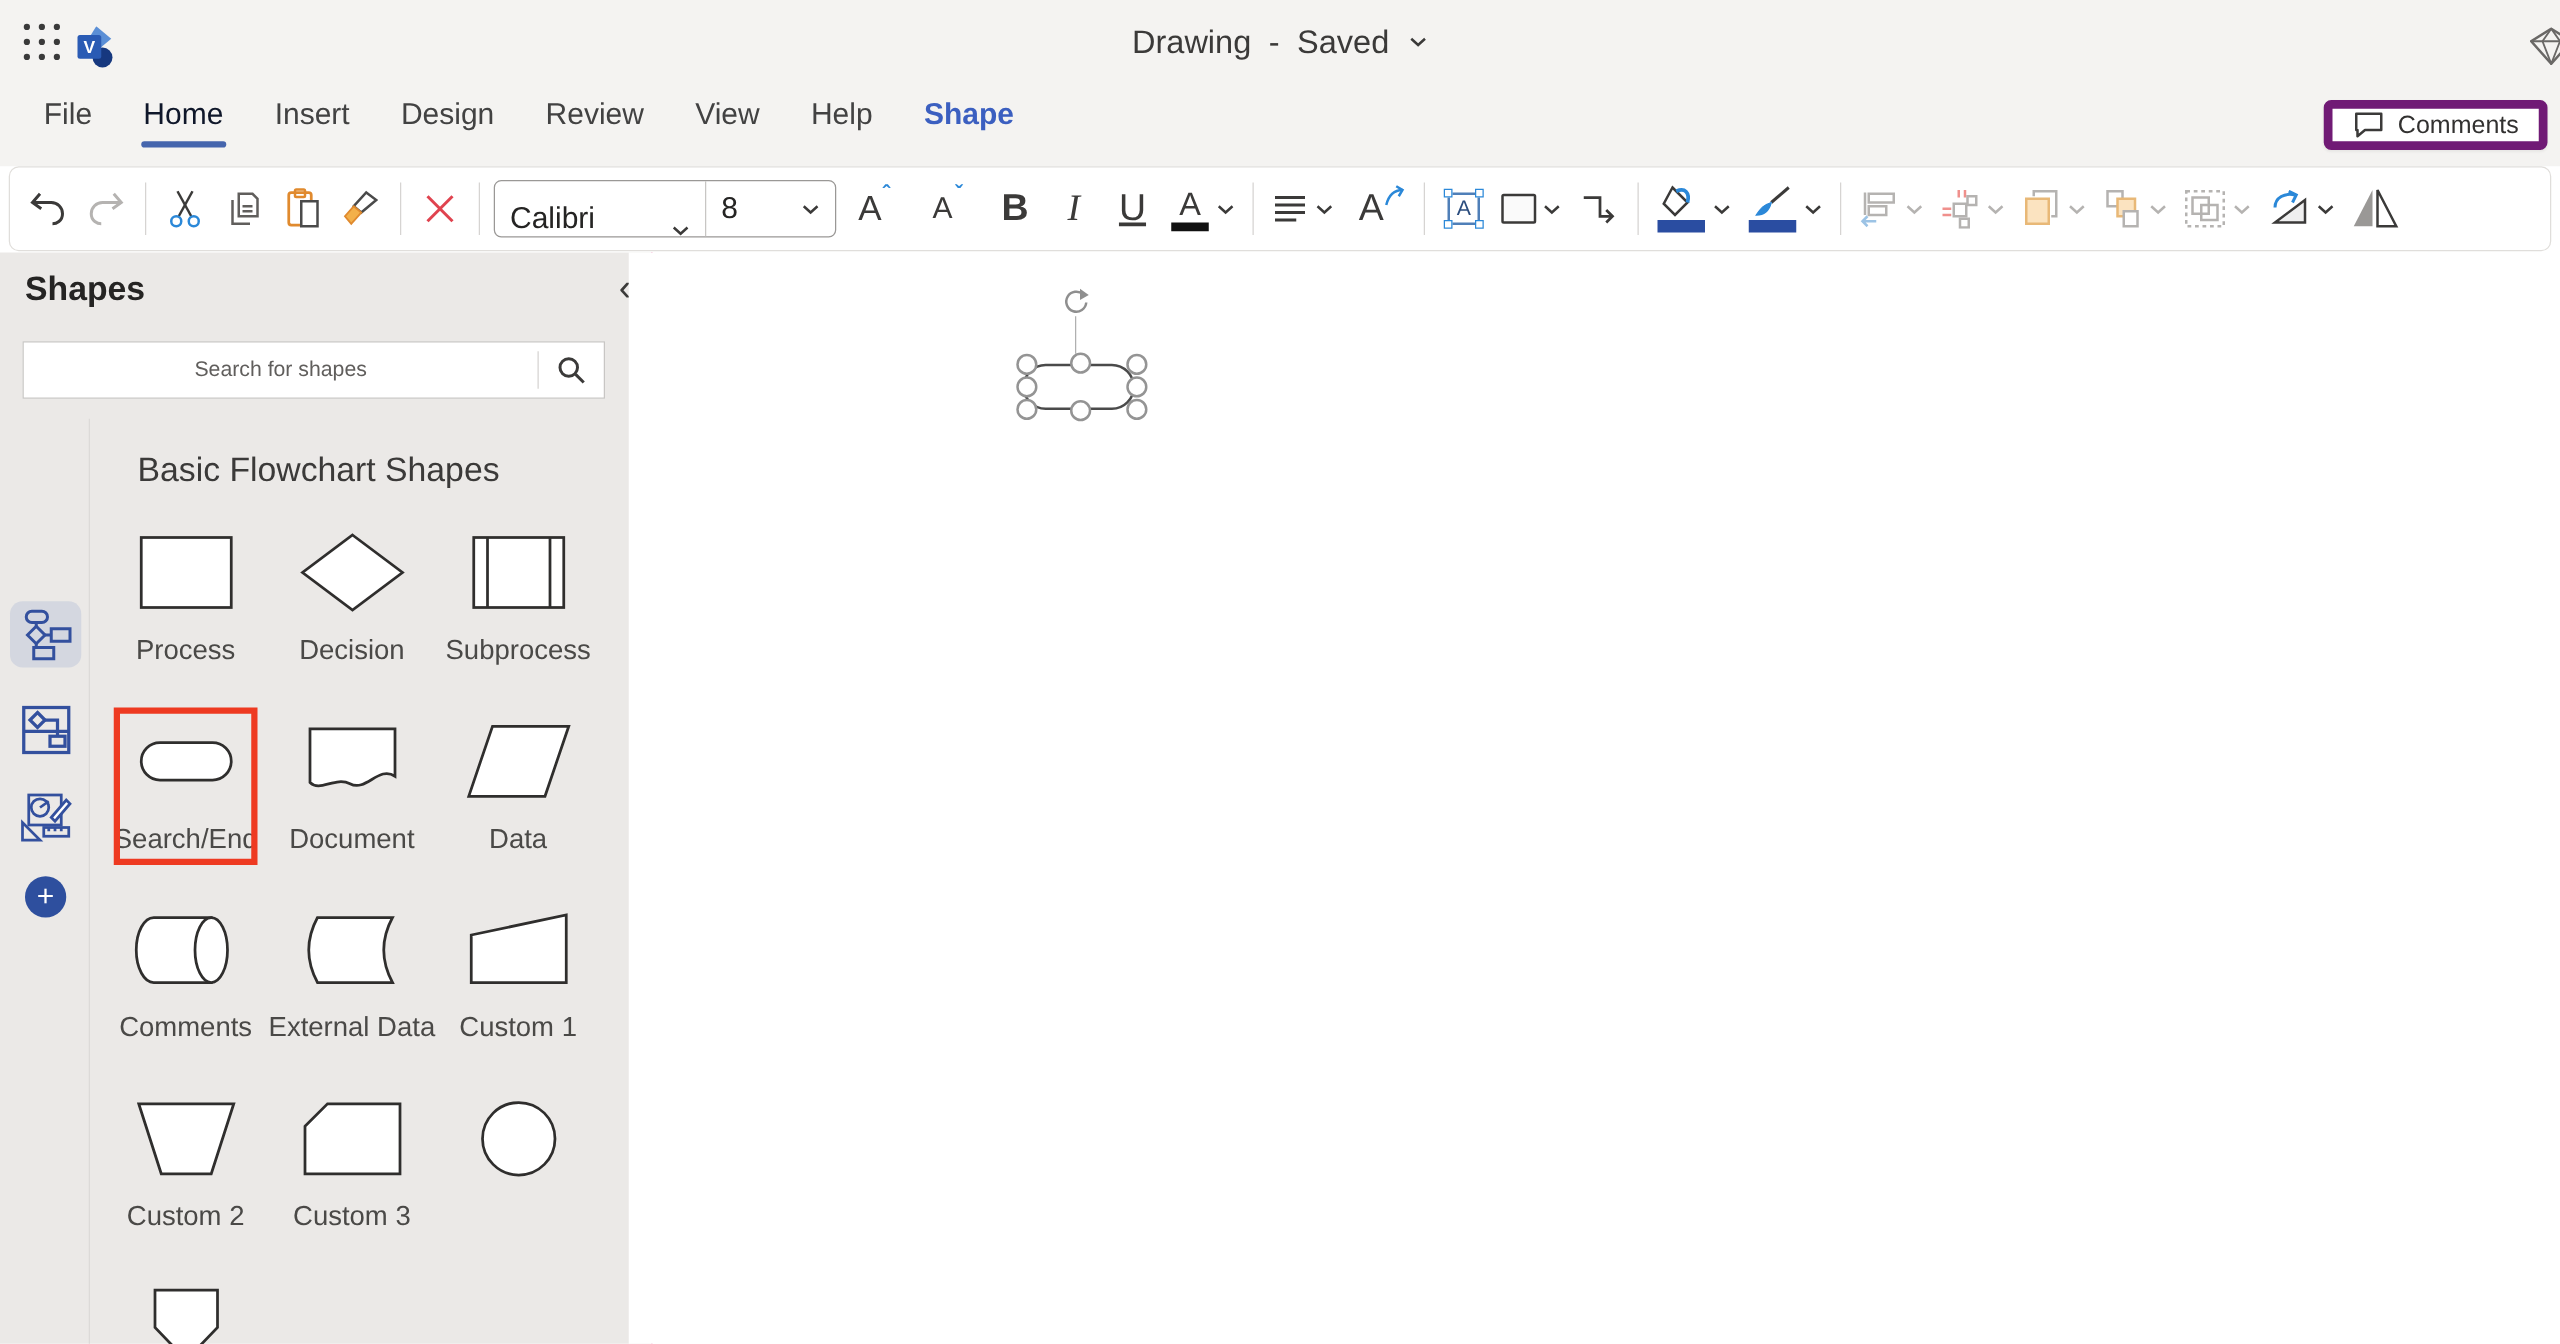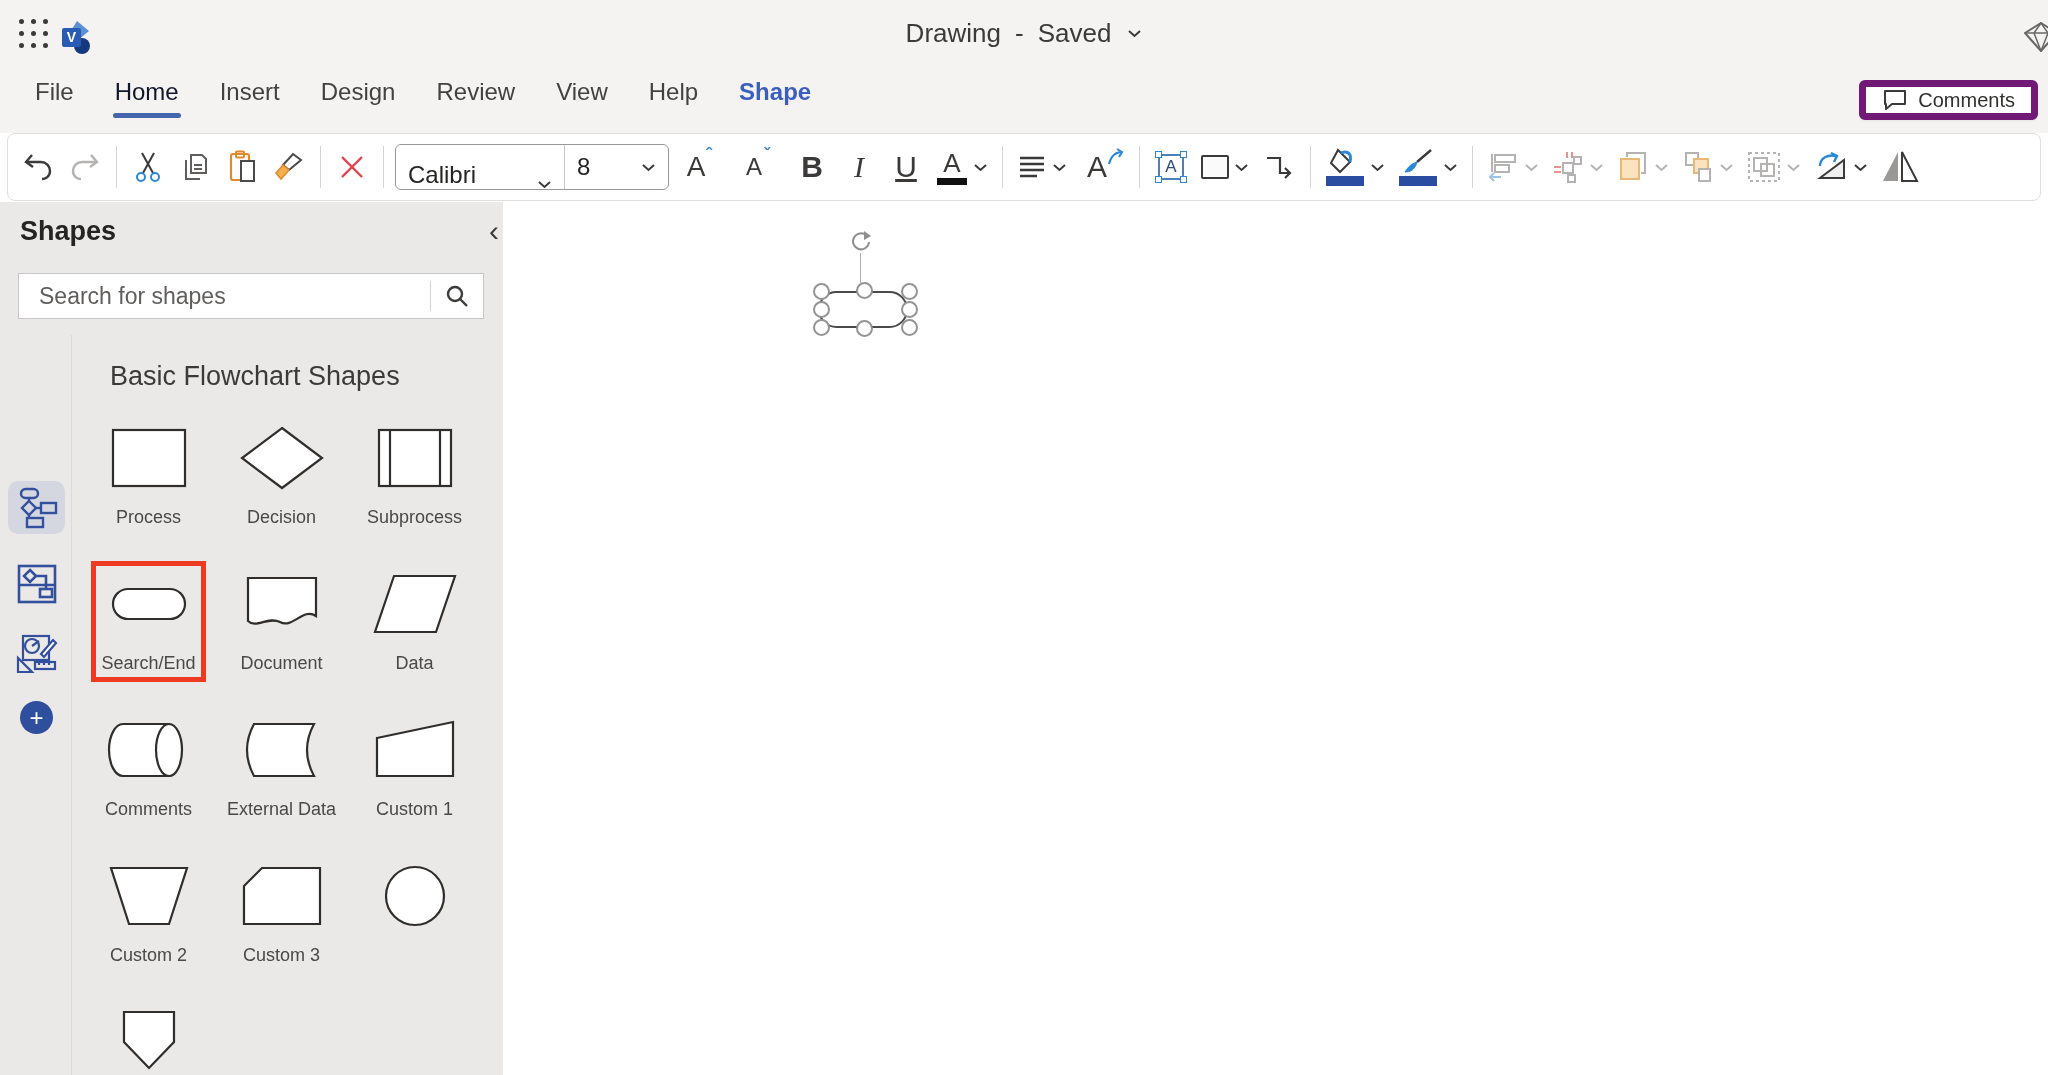--- a/index.html
+++ b/index.html
@@ -57,48 +57,48 @@
     display:flex; align-items:center; justify-content:center; font-size:17px; color:#2b4d7e; }
   .textbox-ico i { position:absolute; width:7px; height:7px; background:#fff; border:1.5px solid #2b88d8; }
   .textbox-ico .tl{left:-5px;top:-5px}.textbox-ico .tr{right:-5px;top:-5px}
   .textbox-ico .bl{left:-5px;bottom:-5px}.textbox-ico .br{right:-5px;bottom:-5px}
   .rect-ico { width:28px; height:24px; border:2px solid #3b3a39; background:#fafafa; border-radius:2px; }
   .colorbar-ico { display:flex; flex-direction:column; align-items:center; width:40px; }
   .colorbar-ico .bar { width:38px; height:10px; background:#2a4da1; margin-top:2px; }
 
   
   .panel { position:absolute; left:0; top:202px; width:522px; height:873px; background:#ebe9e7;
-    border-right:7px solid #ec4899; }
+    border-right:1px solid #ec4899; }
   .panel-header { position:relative; height:56px; }
   .panel-title { position:absolute; left:20px; top:14px; font-size:27px; font-weight:bold; color:#252423; }
   .panel-collapse { position:absolute; right:16px; top:12px; font-size:30px; color:#3b3a39; cursor:pointer; }
   .searchbox { position:absolute; left:18px; top:71px; width:466px; height:46px; background:#fff;
     border:1px solid #c8c6c4; display:flex; align-items:center; }
-  .searchbox input { flex:1; border:none; outline:none; font-size:23px; color:#3b3a39;
-    padding:0 20px; background:transparent; font-family:"Liberation Sans", sans-serif; }
+  .searchbox input { flex:1; border:none; outline:none; font-size:17px; color:#3b3a39;
+    padding:0 20px; background:transparent; font-family:"Liberation Sans", sans-serif;text-align:center; }
   .searchbox input::placeholder { color:#605e5c; }
   .search-sep { width:1px; height:30px; background:#d6d4d2; }
   .search-btn { width:52px; height:100%; display:flex; align-items:center; justify-content:center; cursor:pointer; }
 
   .panel-body { position:absolute; left:0; top:133px; bottom:0; right:0; display:flex; }
   .stencil-strip { width:72px; border-right:1px solid #dcdad8; position:relative; }
   .stencil-item { position:absolute; left:8px; width:57px; height:53px; border-radius:10px;
     display:flex; align-items:center; justify-content:center; cursor:pointer; }
   .stencil-item.sel { background:#d4d7e0; }
   .add-stencil { position:absolute; left:20px; top:366px; width:33px; height:33px; border-radius:50%;
     background:#2e4f9e; color:#fff; display:flex; align-items:center; justify-content:center;
     font-size:24px; cursor:pointer; }
 
   .gallery { flex:1; position:relative; }
   .section-title { position:absolute; left:38px; top:26px; font-size:27px; color:#3b3a39; }
   .grid { position:absolute; left:0; top:92px; width:400px; display:grid;
     grid-template-columns:133px 133px 133px; row-gap:45px; justify-content:start; padding-left:10px; }
   .cell { position:relative; display:flex; flex-direction:column; align-items:center; cursor:pointer; }
   .cell .shp { height:62px; display:flex; align-items:center; justify-content:center; }
-  .cell .lbl { margin-top:18px; font-size:18px; color:#4a4947; white-space:nowrap; }
+  .cell .lbl { margin-top:18px; font-size:22px; color:#4a4947; white-space:nowrap; }
   .hl-box { position:absolute; left:9px; right:9px; top:-12px; bottom:-8px;
     border:5px solid #ee3a21; pointer-events:none; }
 
   
   .canvas { position:absolute; left:503px; top:202px; width:1545px; height:873px; background:#fff; }
   .sel-shape { position:absolute; left:315px; top:89px; width:90px; height:37px;
     border:2px solid #4a4a4a; border-radius:19px; background:#fff; }
   .handle { position:absolute; width:17px; height:17px; border-radius:50%; background:#fff;
     border:2px solid #949494; cursor:pointer; }
   .rot-line { position:absolute; left:357px; top:51px; width:1px; height:30px; background:#b0b0b0; }

